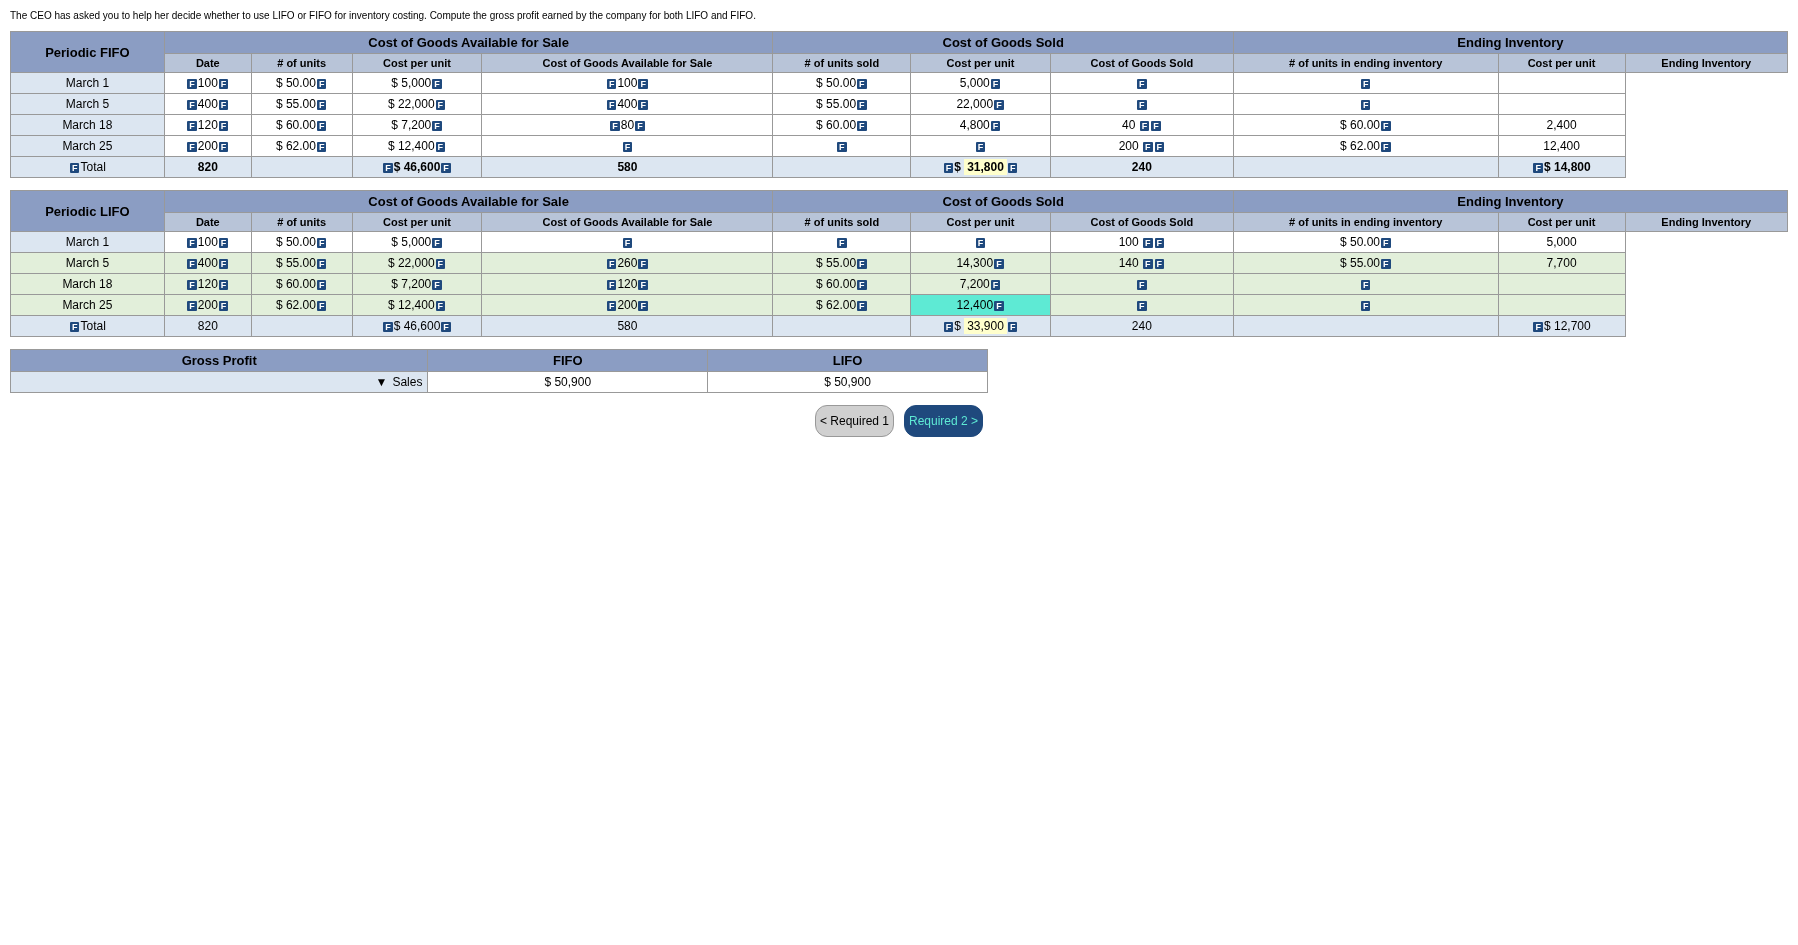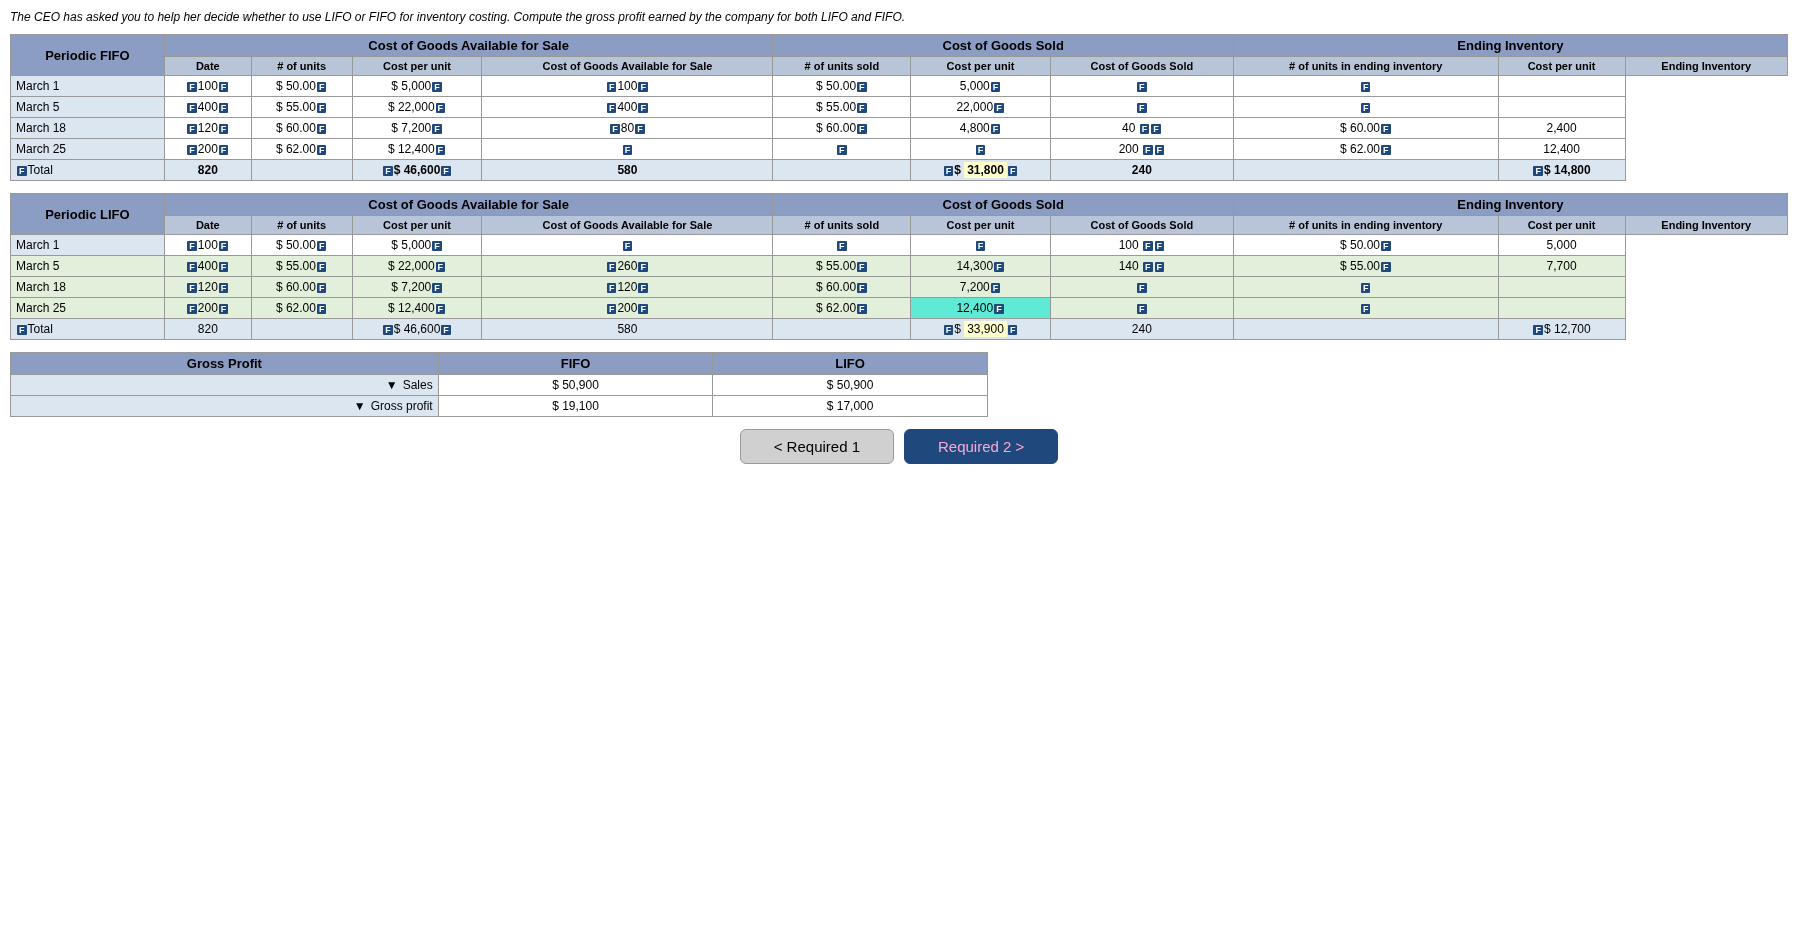--- a/index.html
+++ b/index.html
@@ -4,23 +4,22 @@
   <style>
     * { box-sizing: border-box; margin: 0; padding: 0; }
     body {
       font-family: Arial, sans-serif;
       font-size: 12px;
       background: #fff;
       color: #000;
       padding: 10px;
     }
     .instruction {
-      font-size: 12px;
+      font-size: 10px;
       margin-bottom: 10px;
-      font-style: italic;
     }
     table {
       border-collapse: collapse;
       width: 100%;
       margin-bottom: 12px;
       padding-left: 16px;
     }
     th, td {
       border: 1px solid #999;
       padding: 3px 5px;
@@ -34,21 +33,21 @@
       font-weight: bold;
       font-size: 13px;
     }
     .col-header {
       background: #b8c4d8;
       font-weight: bold;
       font-size: 11px;
     }
     .row-label {
       background: #dce6f1;
-      text-align: left;
+      text-align: center;
       font-weight: normal;
     }
     .total-row {
       background: #dce6f1;
       font-weight: bold;
     }
     .highlight-yellow {
       background: #ffffcc;
     }
     .f-badge {
@@ -64,30 +63,30 @@
     .gross-profit-section table {
       width: 55%;
     }
     .nav-buttons {
       display: flex;
       justify-content: center;
       gap: 10px;
       margin-top: 10px;
     }
     .nav-btn {
-      padding: 8px 33px;
+      padding: 8px 4px;
       background: #d0d0d0;
       border: 1px solid #999;
-      border-radius: 6px;
-      font-size: 15px;
+      border-radius: 12px;
+      font-size: 12px;
       cursor: pointer;
     }
     .nav-btn-active {
       background: #1f497d;
-      color: #f9a8d4;
+      color: #5eead4;
       border: 1px solid #1f497d;
     }
     td.left-align {
       text-align: right;
     }
     .lifo-total-row {
       background: #dce6f1;
     }
   </style>
 </head>
@@ -279,31 +278,20 @@
     <td class="row-label left-align">
       <span style="margin-right:5px;">▼</span>Sales
     </td>
     <td>
       $ 50,900
     </td>
     <td>
       $ 50,900
     </td>
   </tr>
-        <tr>
-    <td class="row-label left-align">
-      <span style="margin-right:5px;">▼</span>Gross profit
-    </td>
-    <td>
-      $ 19,100
-    </td>
-    <td>
-      $ 17,000
-    </td>
-  </tr>
       </tbody>
 </table>
 </div>
 
 <div class="nav-buttons">
   <button class="nav-btn">&lt; Required 1</button>
   <button class="nav-btn nav-btn-active">Required 2  &gt;</button>
 </div>
 
 </body></html>

